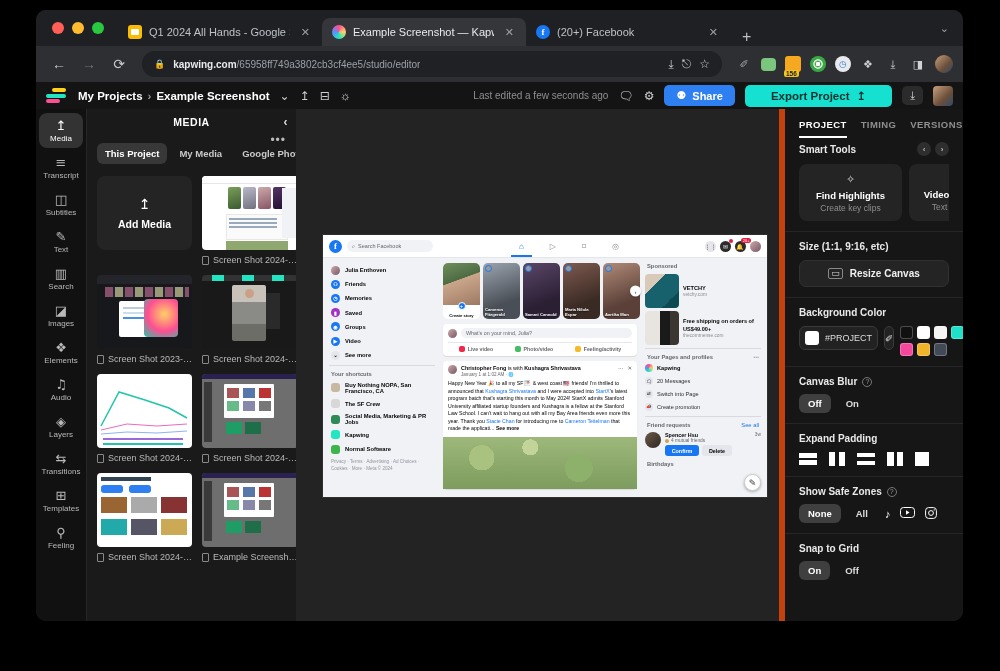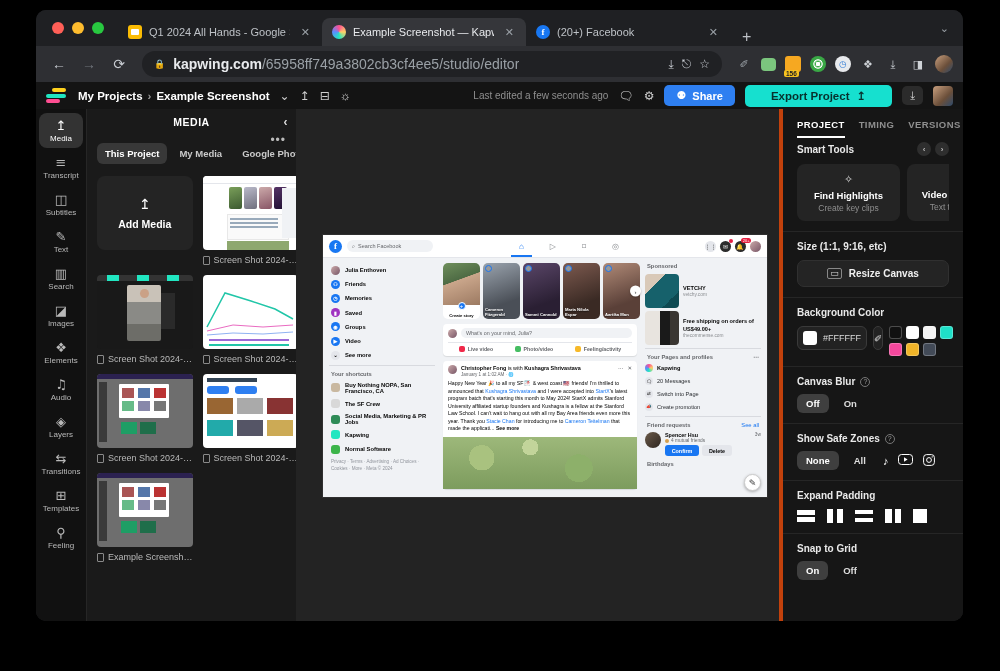--- a/index.html
+++ b/index.html
@@ -22,21 +22,21 @@
   .fav.fb { border-radius:50%; background:#1877f2; font-weight:bold; font-family:"Liberation Serif",serif; }
   .newtab { color:#bdc1c6; font-size:16px; padding:0 12px; }
   .tabchev { margin-left:auto; color:#9aa0a6; font-size:11px; padding-right:14px; }
 
   
   .toolbar { height:36px; background:#2e2f33; display:flex; align-items:center; padding:0 10px; gap:4px; flex:0 0 auto; }
   .navbtn { color:#c7cbd1; font-size:14px; width:26px; text-align:center; }
   .navbtn.dim { color:#70757c; }
   .omnibox { flex:1; height:26px; margin:0 6px; background:#202124; border-radius:13px; display:flex; align-items:center; padding:0 12px; gap:8px; min-width:0; }
   .omnibox .lock { color:#9aa0a6; font-size:9px; }
-  .omnibox .url { font-size:14px; white-space:nowrap; overflow:hidden; }
+  .omnibox .url { font-size:10px; white-space:nowrap; overflow:hidden; }
   .omnibox .dom { color:#e8eaed; font-weight:bold; }
   .omnibox .path { color:#9aa0a6; }
   .omni-ic { color:#c7cbd1; font-size:12px; margin-left:auto; }
   .omni-ic2 { color:#c7cbd1; font-size:12px; }
   .extrow { display:flex; align-items:center; gap:9px; padding-left:4px; }
   .ext { width:16px; height:16px; display:flex; align-items:center; justify-content:center; font-size:11px; color:#cfd3d8; position:relative; }
   .ext .badge { position:absolute; bottom:-5px; left:-1px; background:#f6c21f; color:#222; font-size:6.5px; font-weight:bold; padding:0 2px; border-radius:2px; }
   .ext.pen { color:#9aa0a6; }
   .ext.green { background:#7bc67e; border-radius:4px; width:15px; height:13px; }
   .ext.lock156 { background:#f6a821; border-radius:3px; }
@@ -196,21 +196,21 @@
   .fb-seeall { color:#1876f2; font-weight:normal; }
   .fb-freq { display:flex; gap:4px; margin-top:2px; }
   .fb-freq .fav2 { width:16px; height:16px; border-radius:50%; background:linear-gradient(135deg,#6b5a4a,#2e2620); flex:0 0 auto; }
   .fb-btn { border-radius:3px; font-size:5.4px; font-weight:bold; padding:2.5px 0; text-align:center; }
   .fb-btn.confirm { background:#1876f2; color:#fff; width:34px; }
   .fb-btn.delete { background:#e4e6eb; color:#050505; width:30px; }
   .fb-mut { color:#65676b; font-size:4.8px; font-weight:normal; display:flex; align-items:center; gap:2px; }
   .fb-mut .mdot { width:4px; height:4px; border-radius:50%; background:#d6a14e; }
 
   
-  .rightpanel { width:184px; background:#161616; border-left:4px solid #c2410c; flex:0 0 auto; display:flex; flex-direction:column; overflow:hidden; }
+  .rightpanel { width:184px; background:#161616; border-left:6px solid #c2410c; flex:0 0 auto; display:flex; flex-direction:column; overflow:hidden; }
   .rp-tabs { display:flex; gap:14px; padding:10px 14px 0; }
   .rp-tab { color:#8f8f8f; font-size:9.5px; font-weight:bold; letter-spacing:.4px; padding-bottom:6px; }
   .rp-tab.active { color:#fff; border-bottom:2px solid #fff; }
   .rp-sec { border-top:1px solid #262626; padding:9px 14px 10px; }
   .rp-title { color:#e9e9e9; font-size:10px; font-weight:bold; display:flex; align-items:center; gap:5px; }
   .rp-title .help { width:10px; height:10px; border-radius:50%; border:1px solid #777; color:#999; font-size:7px; display:inline-flex; align-items:center; justify-content:center; font-weight:normal; }
   .rp-chevs { margin-left:auto; display:flex; gap:4px; }
   .rp-chev { width:14px; height:14px; border-radius:50%; background:#2e2e2e; color:#bbb; font-size:8px; display:flex; align-items:center; justify-content:center; }
   .smartcards { display:flex; gap:7px; margin-top:8px; overflow:hidden; }
   .scard { flex:0 0 auto; width:103px; background:#242424; border-radius:8px; padding:9px 6px 8px; text-align:center; }
@@ -409,20 +409,33 @@
                   <div class="txt"></div>
                   <div class="img"></div>
                   <div class="rcol"></div>
                 </div>
                 <div class="mlabel">
                   <span class="fic"></span>
                   <span>Screen Shot 2024-…</span>
                 </div>
               </div>
               <div class="mcell">
+                <div class="thumbwrap t-pink">
+                  <div class="top"></div>
+                  <div class="faces"></div>
+                  <div class="panel"></div>
+                  <div class="line"></div>
+                  <div class="circ"></div>
+                </div>
+                <div class="mlabel">
+                  <span class="fic"></span>
+                  <span>Screen Shot 2023-…</span>
+                </div>
+              </div>
+              <div class="mcell">
                 <div class="thumbwrap t-person">
                   <div class="strip"></div>
                   <div class="card"></div>
                   <div class="head"></div>
                   <div class="side"></div>
                 </div>
                 <div class="mlabel">
                   <span class="fic"></span>
                   <span>Screen Shot 2024-…</span>
                 </div>
@@ -743,21 +756,21 @@
             </div>
         </div>
 
         <div class="rp-sec">
           <div class="rp-title">
               <span>Background Color</span>
             </div>
           <div class="bgrow">
             <span class="hexfield">
                 <span class="sw"></span>
-                <span class="hx">#FFFFFF</span>
+                <span class="hx">#PROJECT</span>
               </span>
             <span class="eyedrop">✐</span>
             <span class="swatches" id="swatches">
                 <span class="swatch" style="background: rgb(17, 17, 17);"></span>
                 <span class="swatch" style="background: rgb(255, 255, 255);"></span>
                 <span class="swatch" style="background: rgb(244, 244, 244);"></span>
                 <span class="swatch" style="background: rgb(31, 224, 200);"></span>
                 <span class="swatch" style="background: rgb(244, 72, 157);"></span>
                 <span class="swatch" style="background: rgb(240, 180, 41);"></span>
                 <span class="swatch" style="background: rgb(66, 74, 87);"></span>
@@ -766,43 +779,20 @@
         </div>
 
         <div class="rp-sec">
           <div class="rp-title">
               <span>Canvas Blur</span>
               <span class="help">?</span>
             </div>
           <div class="chiprow">
             <span class="chip active">Off</span>
             <span class="chip">On</span>
-          </div>
-        </div>
-
-        <div class="rp-sec">
-          <div class="rp-title">
-              <span>Show Safe Zones</span>
-              <span class="help">?</span>
-            </div>
-          <div class="chiprow">
-            <span class="chip active">None</span>
-            <span class="chip">All</span>
-            <span class="sz-icons">
-              <span class="sz-ic">♪</span>
-              <span class="sz-ic"><svg width="15" height="11" viewBox="0 0 15 11">
-                    <rect x="0.5" y="0.5" width="14" height="10" rx="3" fill="none" stroke="#fff"></rect>
-                    <path d="M6 3.2 L9.6 5.5 L6 7.8 Z" fill="#fff"></path>
-                  </svg></span>
-              <span class="sz-ic"><svg width="12" height="12" viewBox="0 0 12 12">
-                    <rect x="0.6" y="0.6" width="10.8" height="10.8" rx="3" fill="none" stroke="#fff"></rect>
-                    <circle cx="6" cy="6" r="2.4" fill="none" stroke="#fff"></circle>
-                    <circle cx="9.2" cy="2.9" r="0.7" fill="#fff"></circle>
-                  </svg></span>
-            </span>
           </div>
         </div>
 
         <div class="rp-sec">
           <div class="rp-title">
               <span>Expand Padding</span>
             </div>
           <div class="padicons">
             <span>
                 <svg width="18" height="14" viewBox="0 0 18 14">
@@ -831,20 +821,43 @@
             <span>
                 <svg width="14" height="14" viewBox="0 0 14 14">
                   <rect x="0" y="0" width="14" height="14" fill="#fff"></rect>
                 </svg>
               </span>
           </div>
         </div>
 
         <div class="rp-sec">
           <div class="rp-title">
+              <span>Show Safe Zones</span>
+              <span class="help">?</span>
+            </div>
+          <div class="chiprow">
+            <span class="chip active">None</span>
+            <span class="chip">All</span>
+            <span class="sz-icons">
+              <span class="sz-ic">♪</span>
+              <span class="sz-ic"><svg width="15" height="11" viewBox="0 0 15 11">
+                    <rect x="0.5" y="0.5" width="14" height="10" rx="3" fill="none" stroke="#fff"></rect>
+                    <path d="M6 3.2 L9.6 5.5 L6 7.8 Z" fill="#fff"></path>
+                  </svg></span>
+              <span class="sz-ic"><svg width="12" height="12" viewBox="0 0 12 12">
+                    <rect x="0.6" y="0.6" width="10.8" height="10.8" rx="3" fill="none" stroke="#fff"></rect>
+                    <circle cx="6" cy="6" r="2.4" fill="none" stroke="#fff"></circle>
+                    <circle cx="9.2" cy="2.9" r="0.7" fill="#fff"></circle>
+                  </svg></span>
+            </span>
+          </div>
+        </div>
+
+        <div class="rp-sec">
+          <div class="rp-title">
               <span>Snap to Grid</span>
             </div>
           <div class="chiprow">
             <span class="chip active">On</span>
             <span class="chip">Off</span>
           </div>
         </div>
       </div>
     </div>
   </div>

